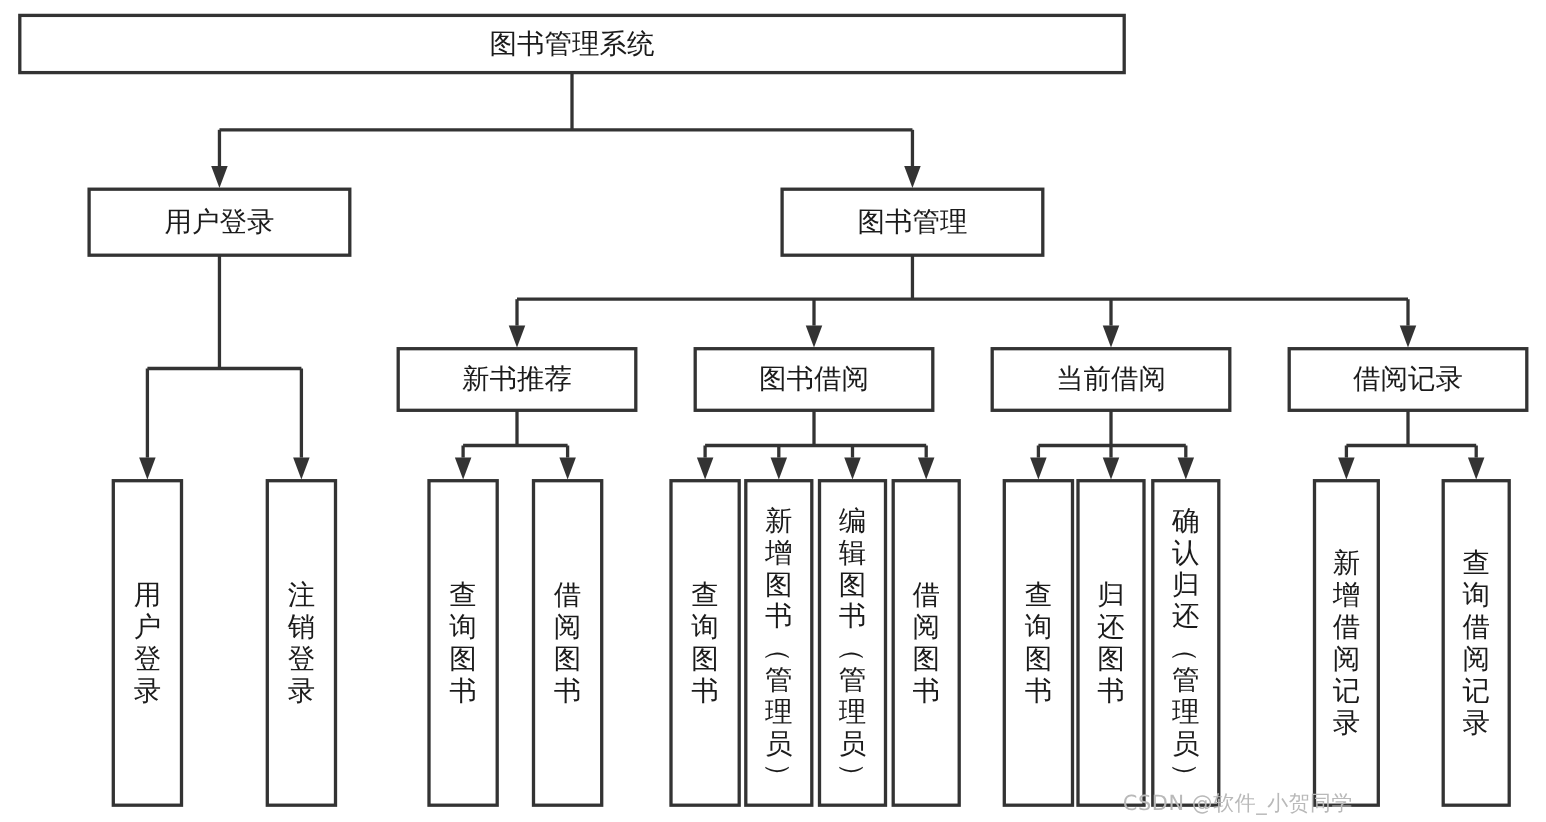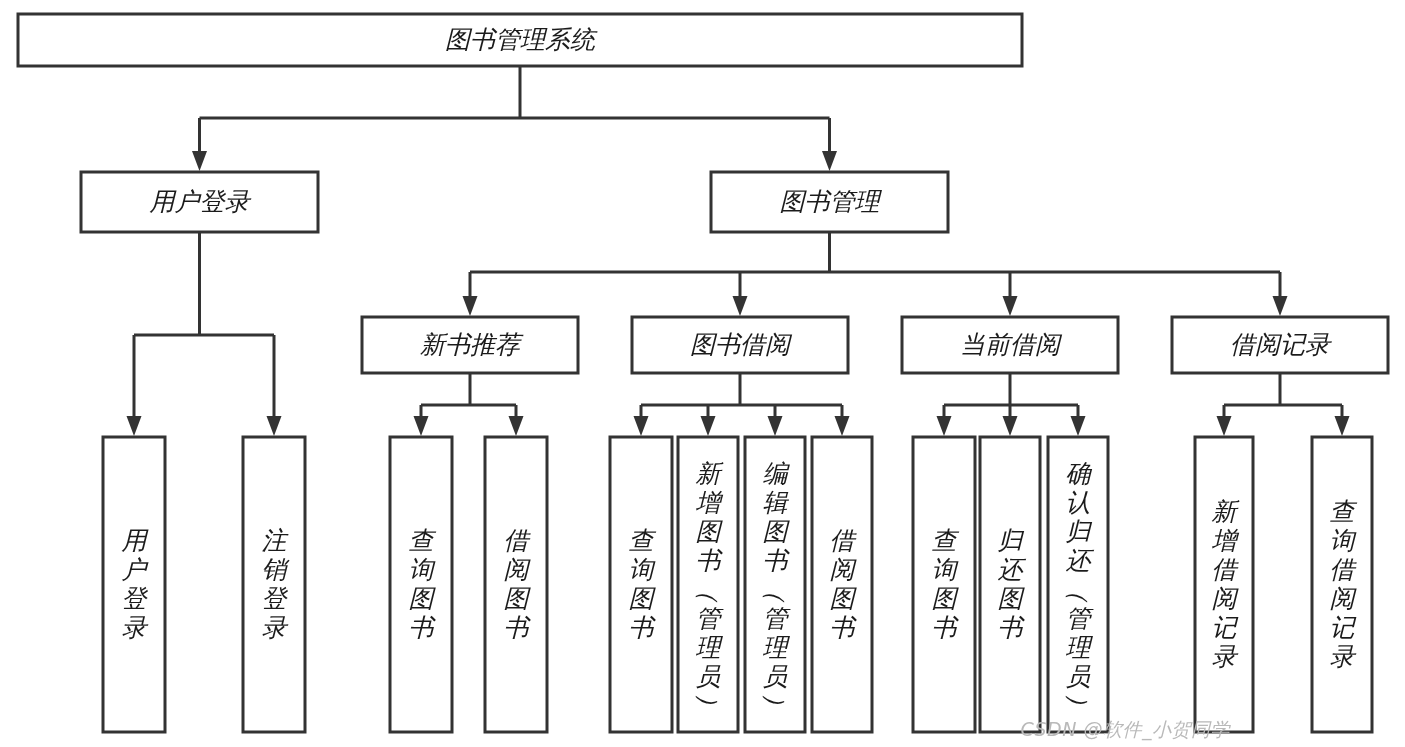--- a/index.html
+++ b/index.html
@@ -14,21 +14,20 @@
     font-family: "DejaVu Sans", "Liberation Sans", sans-serif;
     overflow: hidden;
     position: relative;
   }
   #diagram-root {
     position: absolute;
     left: 0;
     top: 0;
     width: 1238px;
     height: 747px;
-    font-style: italic;
   }
   svg.diagram {
     display: block;
     width: 1405px;
     height: 747px;
   }
   .node-box {
     fill: #ffffff;
     stroke: #333333;
     stroke-width: 3;

